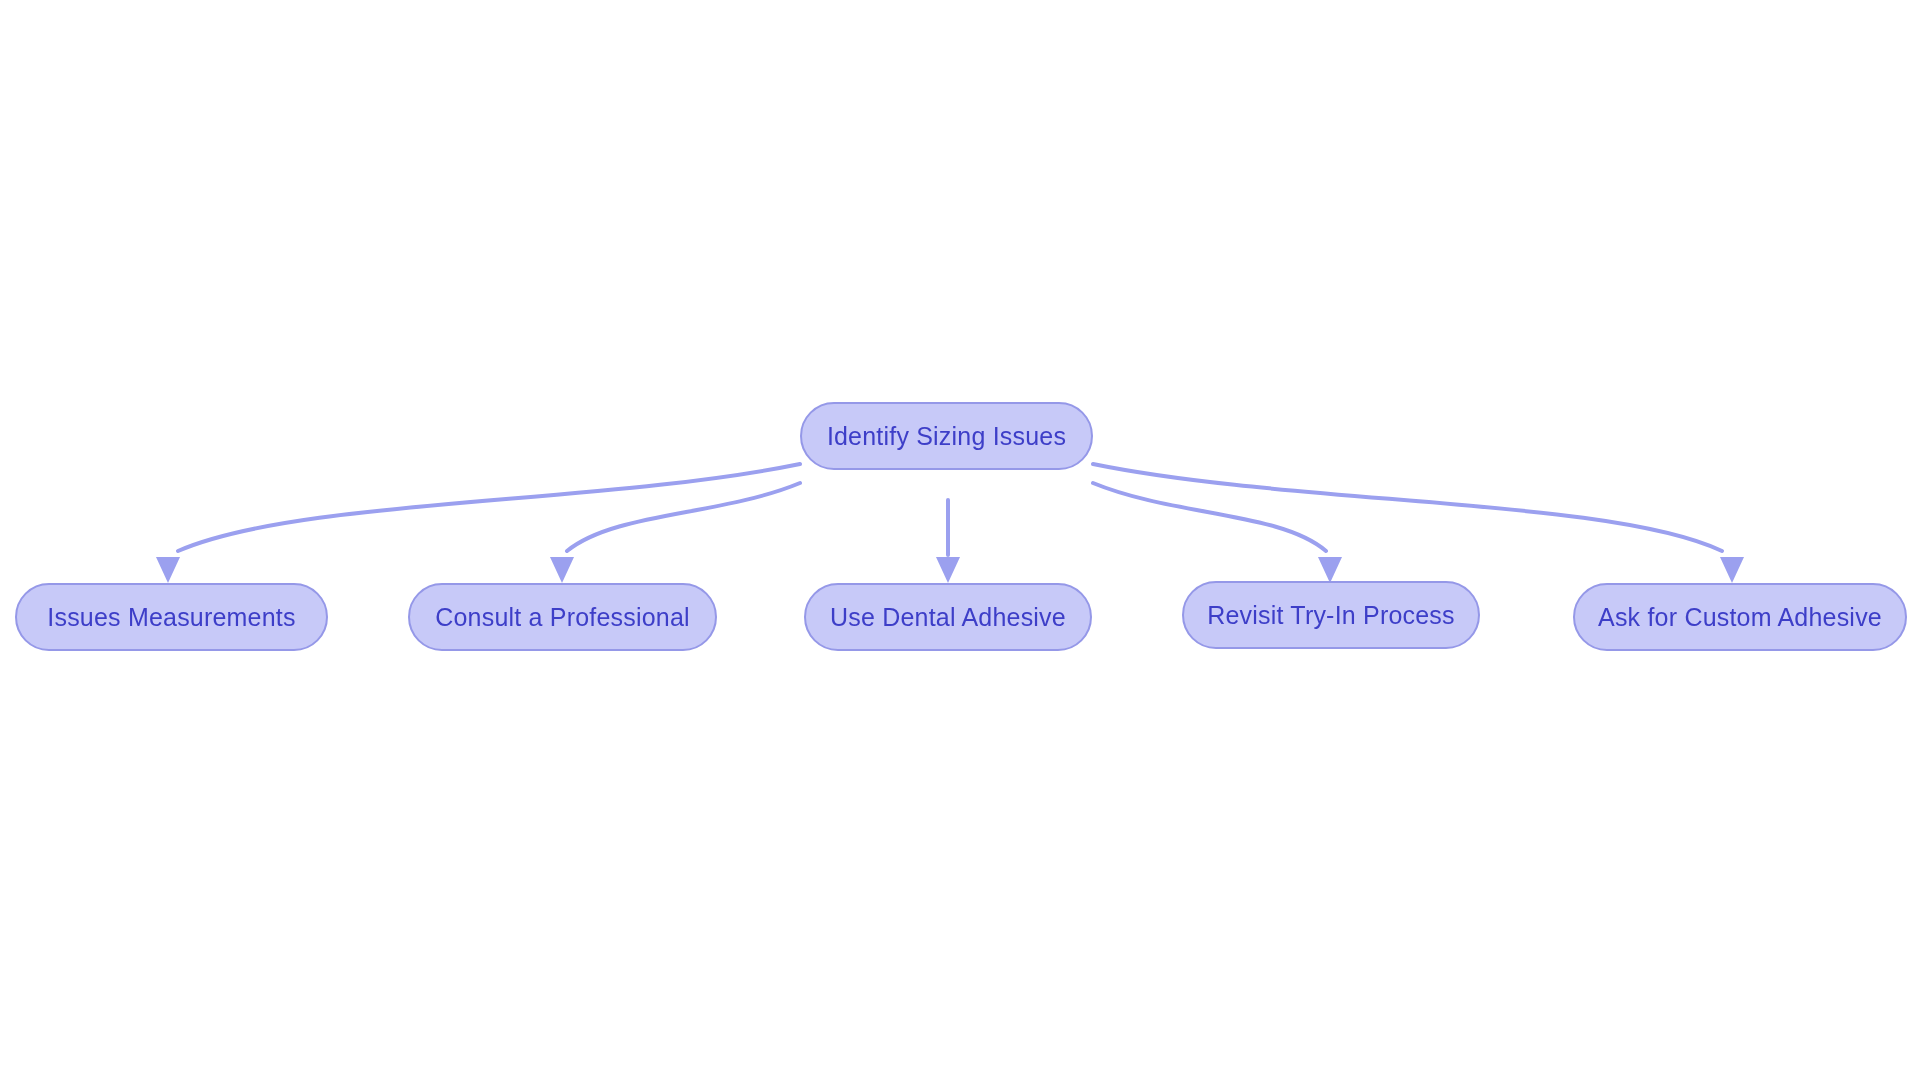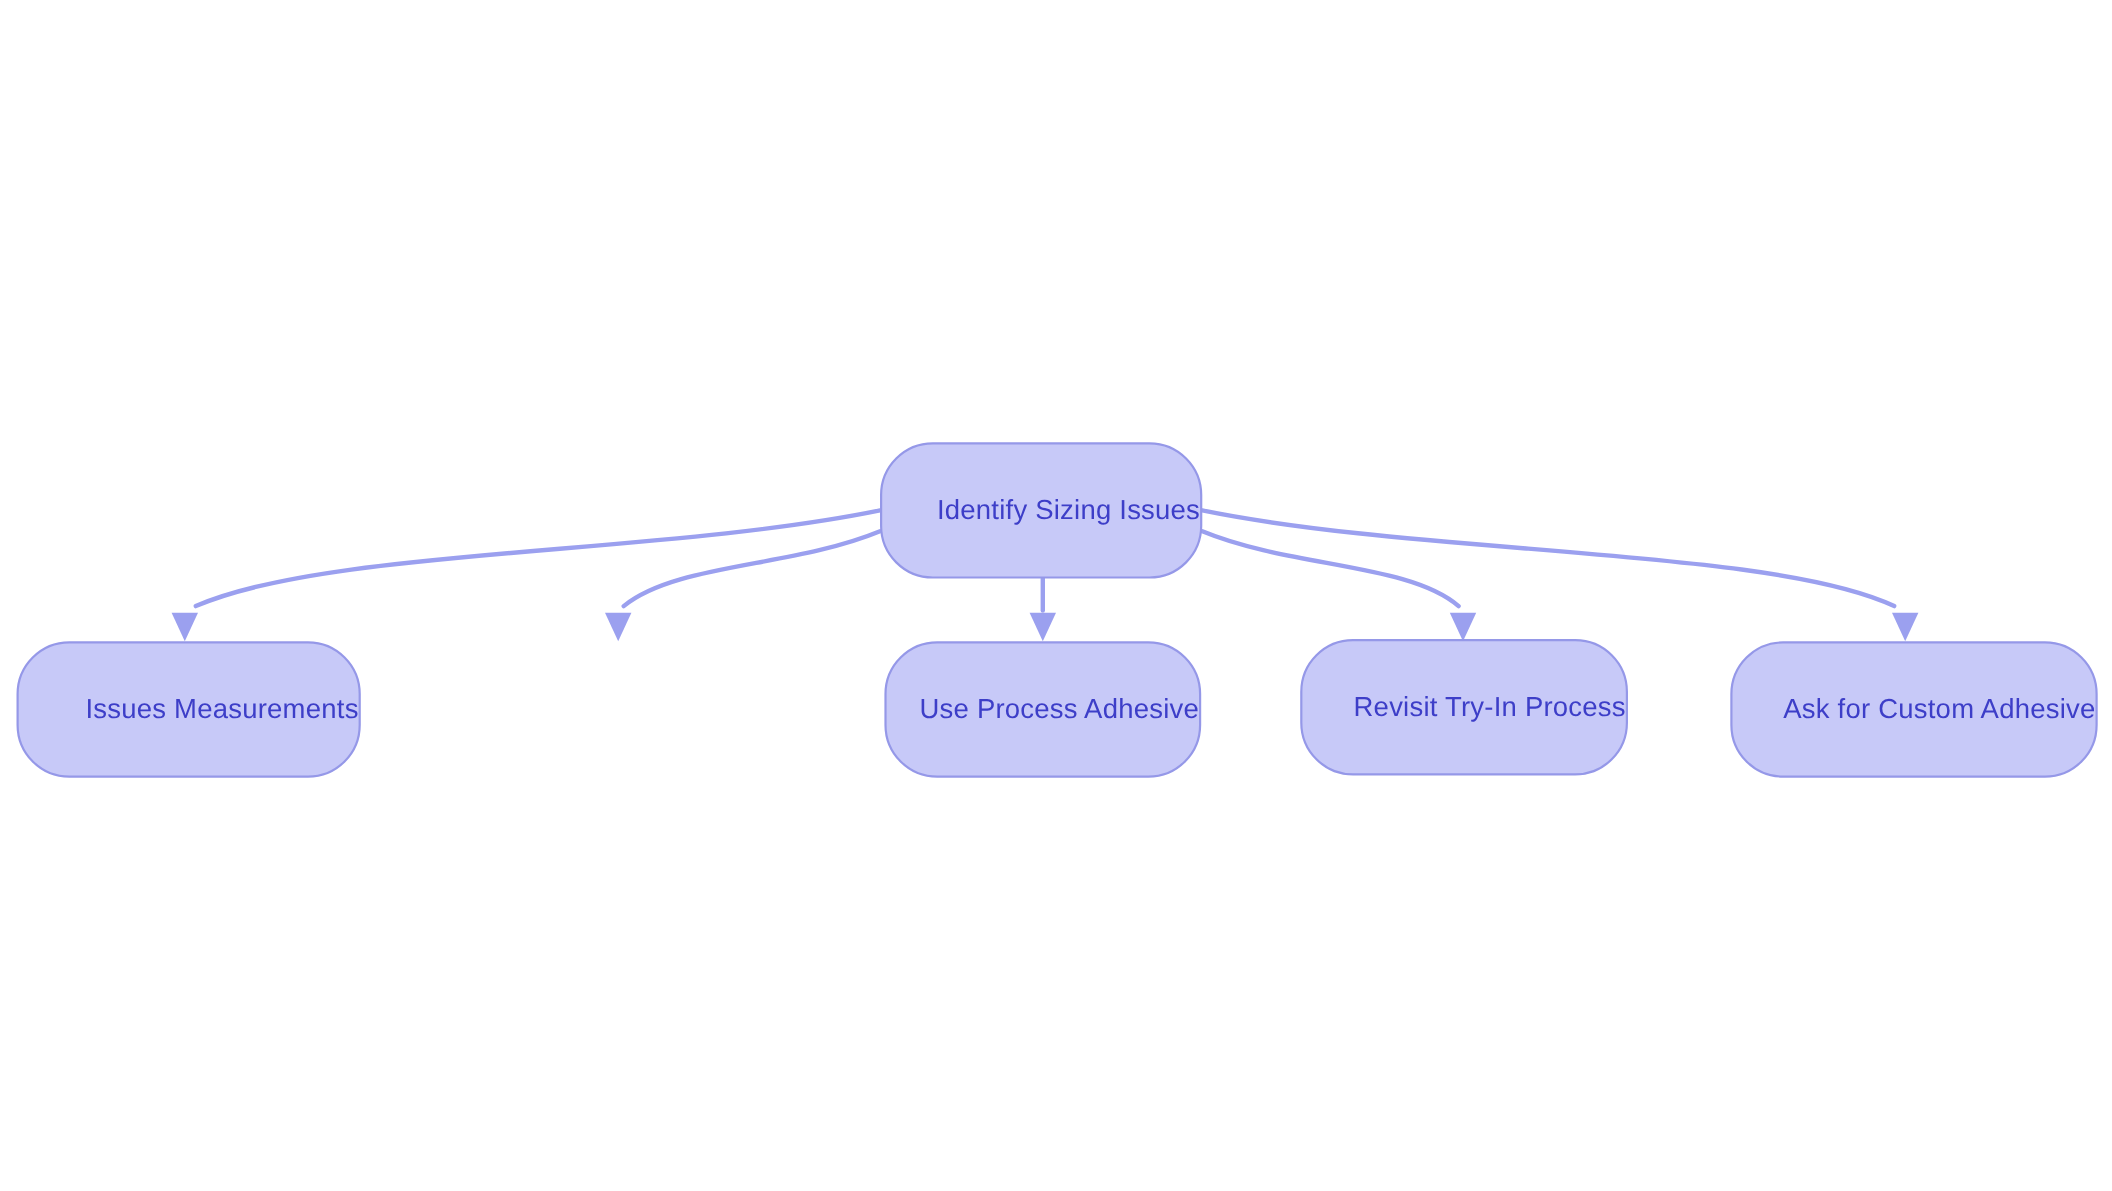--- a/index.html
+++ b/index.html
@@ -29,27 +29,27 @@
     stroke: var(--edge);
     stroke-width: 4;
     stroke-linecap: round;
   }
   .arrow {
     fill: var(--edge);
     stroke: none;
   }
   .node {
     position: absolute;
-    height: 124px;
+    height: 68px;
     border-radius: 48px;
     background: var(--node-fill);
     border: 2px solid var(--node-border);
     display: flex;
     align-items: center;
-    justify-content: flex-end;
+    justify-content: center;
     color: var(--text);
     font-size: 25px;
     letter-spacing: 0.2px;
     white-space: nowrap;
   }
   .node.root  { left: 800px;  top: 402px; width: 293px; }
   .node.c0    { left: 15px;   top: 583px; width: 313px; }
   .node.c1    { left: 408px;  top: 583px; width: 309px; }
   .node.c2    { left: 804px;  top: 583px; width: 288px; }
   .node.c3    { left: 1182px; top: 581px; width: 298px; }
@@ -79,23 +79,26 @@
   </svg>
 
   <div class="node root">
     <span>Identify Sizing Issues</span>
   </div>
 
   <div class="node c0">
     <span>Issues Measurements</span>
   </div>
 
+  <div class="node c1">
+    <span>Consult a Professional</span>
+  </div>
 
   <div class="node c2">
-    <span>Use Process Adhesive</span>
+    <span>Use Dental Adhesive</span>
   </div>
 
   <div class="node c3">
     <span>Revisit Try-In Process</span>
   </div>
 
   <div class="node c4">
     <span>Ask for Custom Adhesive</span>
   </div>
 

